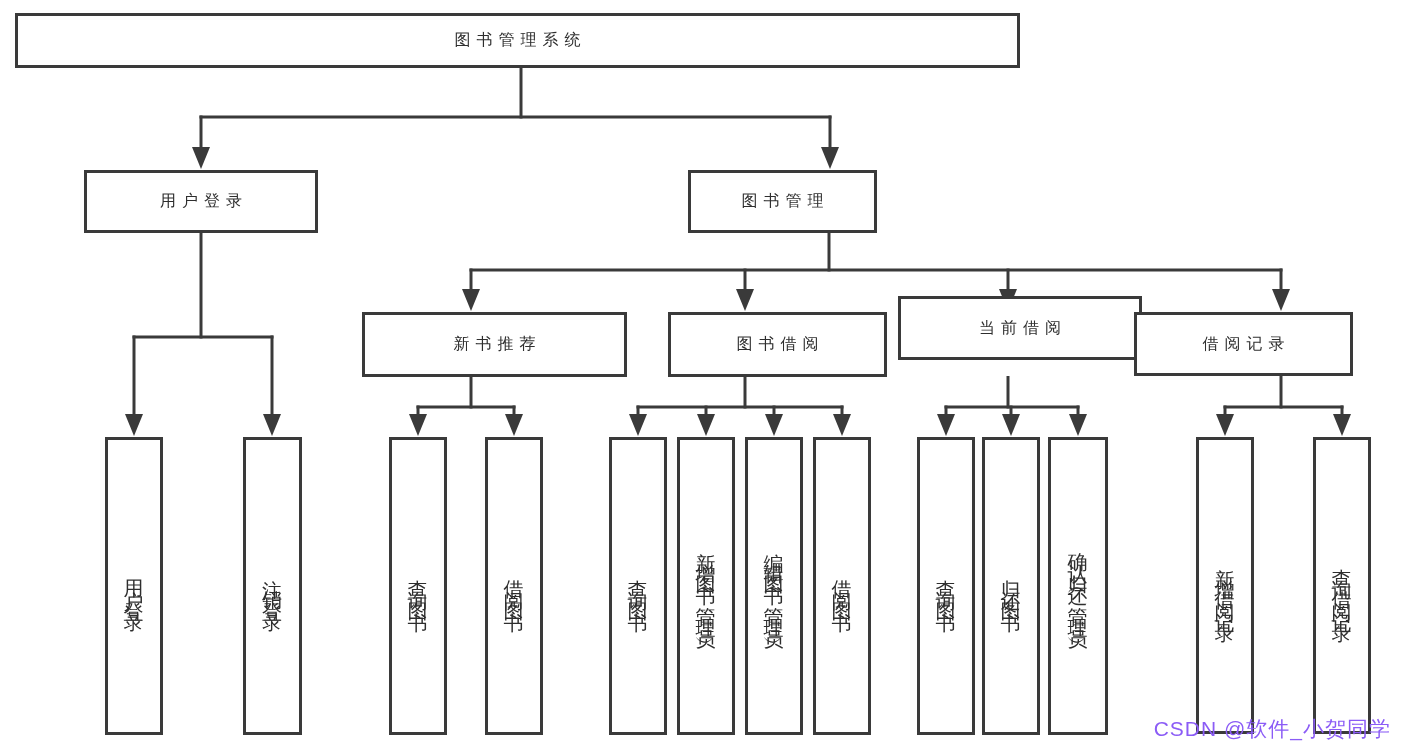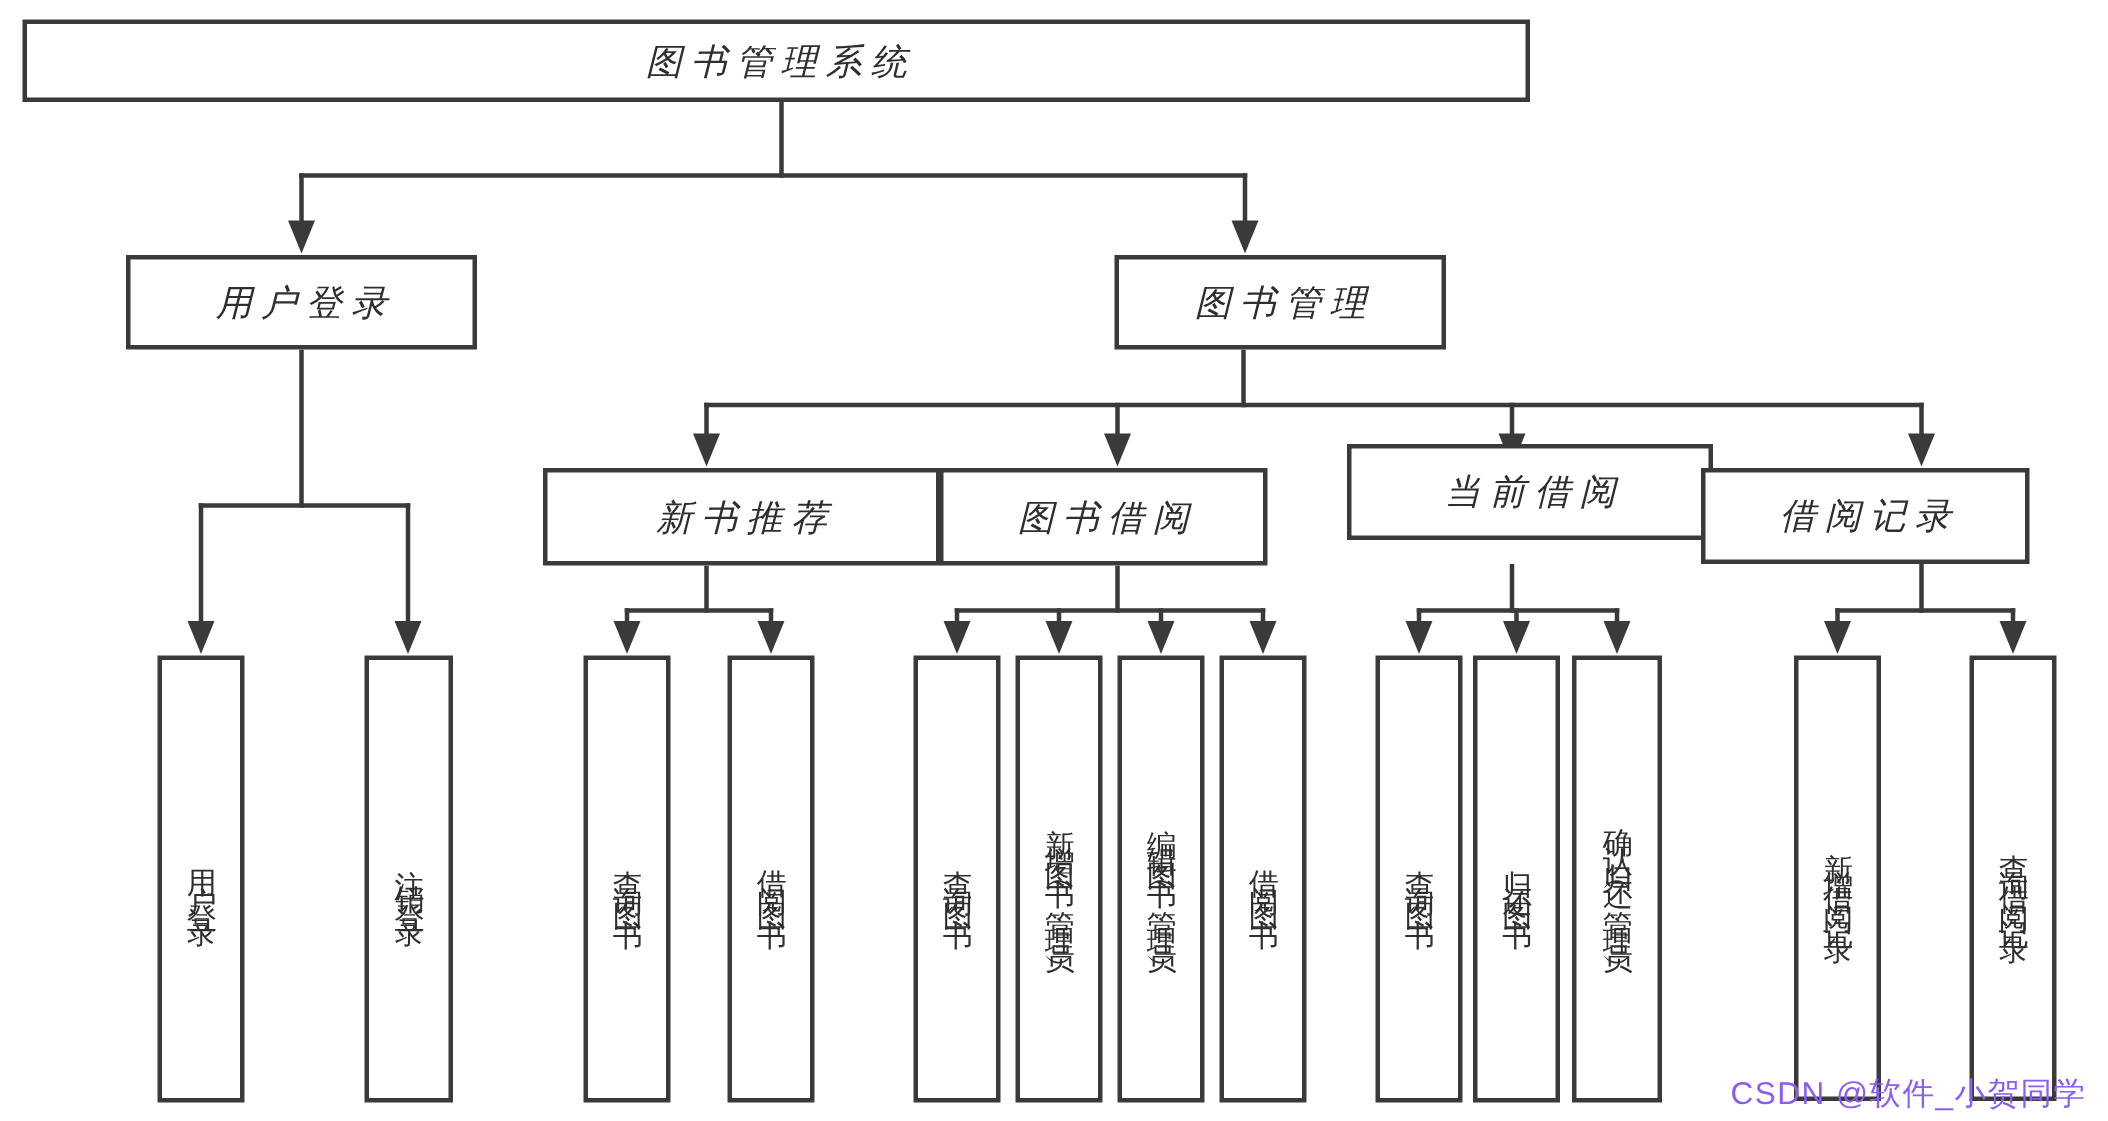--- a/index.html
+++ b/index.html
@@ -13,25 +13,24 @@
   #connectors{position:absolute;left:0;top:0;width:1405px;height:747px;pointer-events:none;}
   .node{
     position:absolute;
     box-sizing:border-box;
     border:3px solid #3a3a3a;
     background:#ffffff;
     display:flex;align-items:center;justify-content:center;
     color:#2e2e2e;
   }
   .node.h span{
-    font-size:24px;
+    font-size:16px;
     letter-spacing:6px;
     text-indent:6px; 
     white-space:nowrap;
-    font-style:italic;
   }
   .node.v span{
     writing-mode:vertical-rl;
     text-orientation:mixed;
     font-size:20px;
     letter-spacing:11px;
     line-height:1;
     white-space:nowrap;
   }
   #watermark{
@@ -113,28 +112,28 @@
     </g>
   </svg>
 
   <div class="node h" style="left:15px;top:13px;width:1005px;height:55px">
     <span>图书管理系统</span>
   </div>
 
   <div class="node h" style="left:84px;top:170px;width:234px;height:63px">
     <span>用户登录</span>
   </div>
-  <div class="node h" style="left:743px;top:170px;width:221px;height:63px">
+  <div class="node h" style="left:688px;top:170px;width:189px;height:63px">
     <span>图书管理</span>
   </div>
 
   <div class="node h" style="left:362px;top:312px;width:265px;height:65px">
     <span>新书推荐</span>
   </div>
-  <div class="node h" style="left:626px;top:312px;width:219px;height:65px">
+  <div class="node h" style="left:668px;top:312px;width:219px;height:65px">
     <span>图书借阅</span>
   </div>
   <div class="node h" style="left:898px;top:296px;width:244px;height:64px">
     <span>当前借阅</span>
   </div>
   <div class="node h" style="left:1134px;top:312px;width:219px;height:64px">
     <span>借阅记录</span>
   </div>
 
   <div class="node v" style="left:105px;top:437px;width:58px;height:298px">

